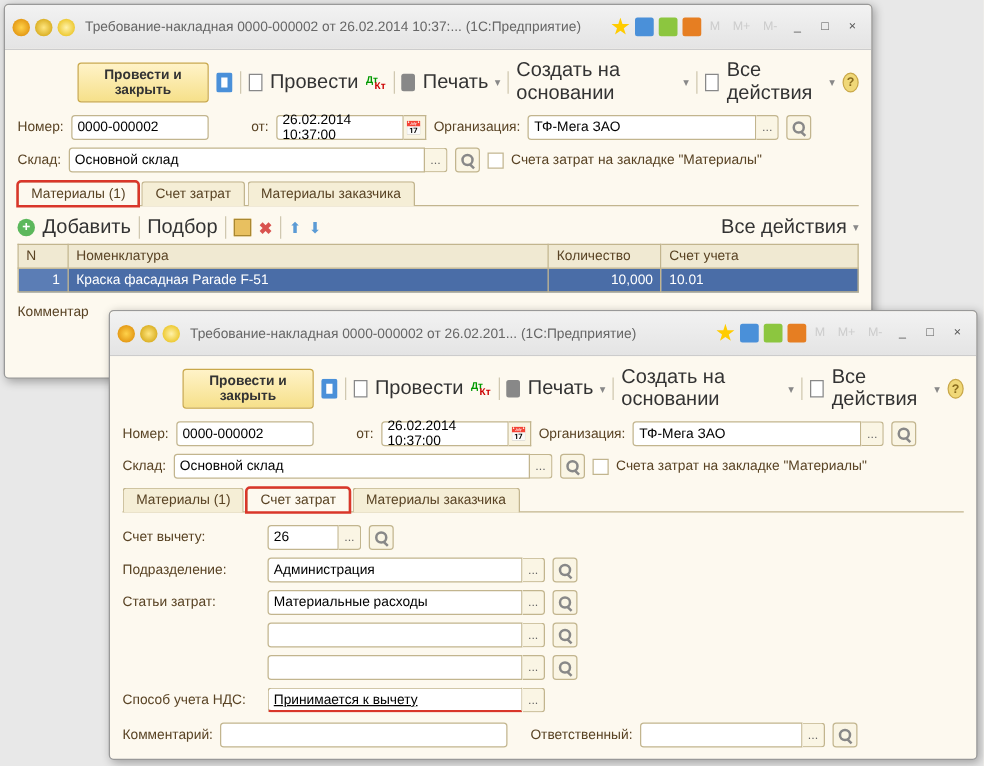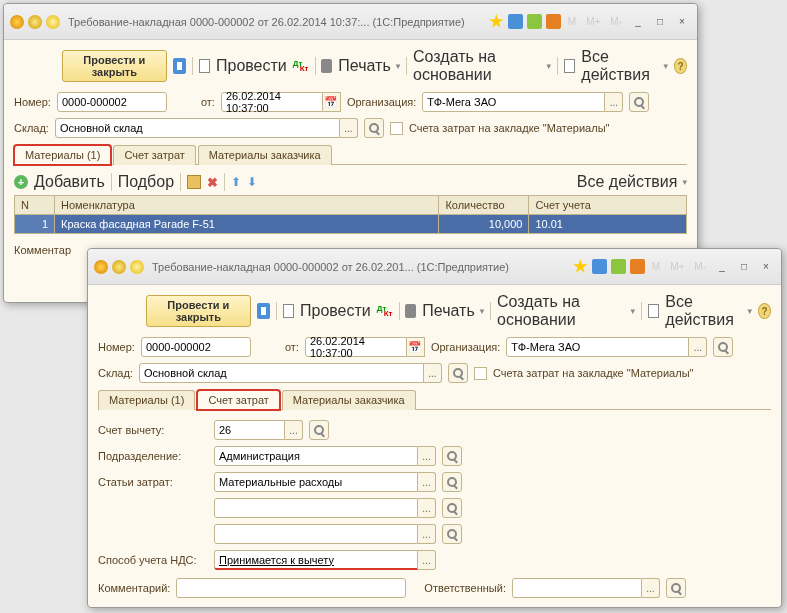--- a/index.html
+++ b/index.html
@@ -260,21 +260,21 @@
     <div class="tabs">
       <div class="tab">Материалы (1)</div>
       <div class="tab active hl">Счет затрат</div>
       <div class="tab">Материалы заказчика</div>
     </div>
 
     <div class="fr-form" style="padding-top:6px">
       <div class="form-row">
         <span class="lbl">Счет вычету:</span>
         <span class="input-grp">
-          <span class="input" style="width:71px">26</span>
+          <span class="input" style="width:57px">26</span>
           <span class="input-btn">...</span>
         </span>
         <span class="q-btn">
             <span class="mag"></span>
           </span>
       </div>
       <div class="form-row">
         <span class="lbl">Подразделение:</span>
         <span class="input-grp">
           <span class="input w-full">Администрация</span>

